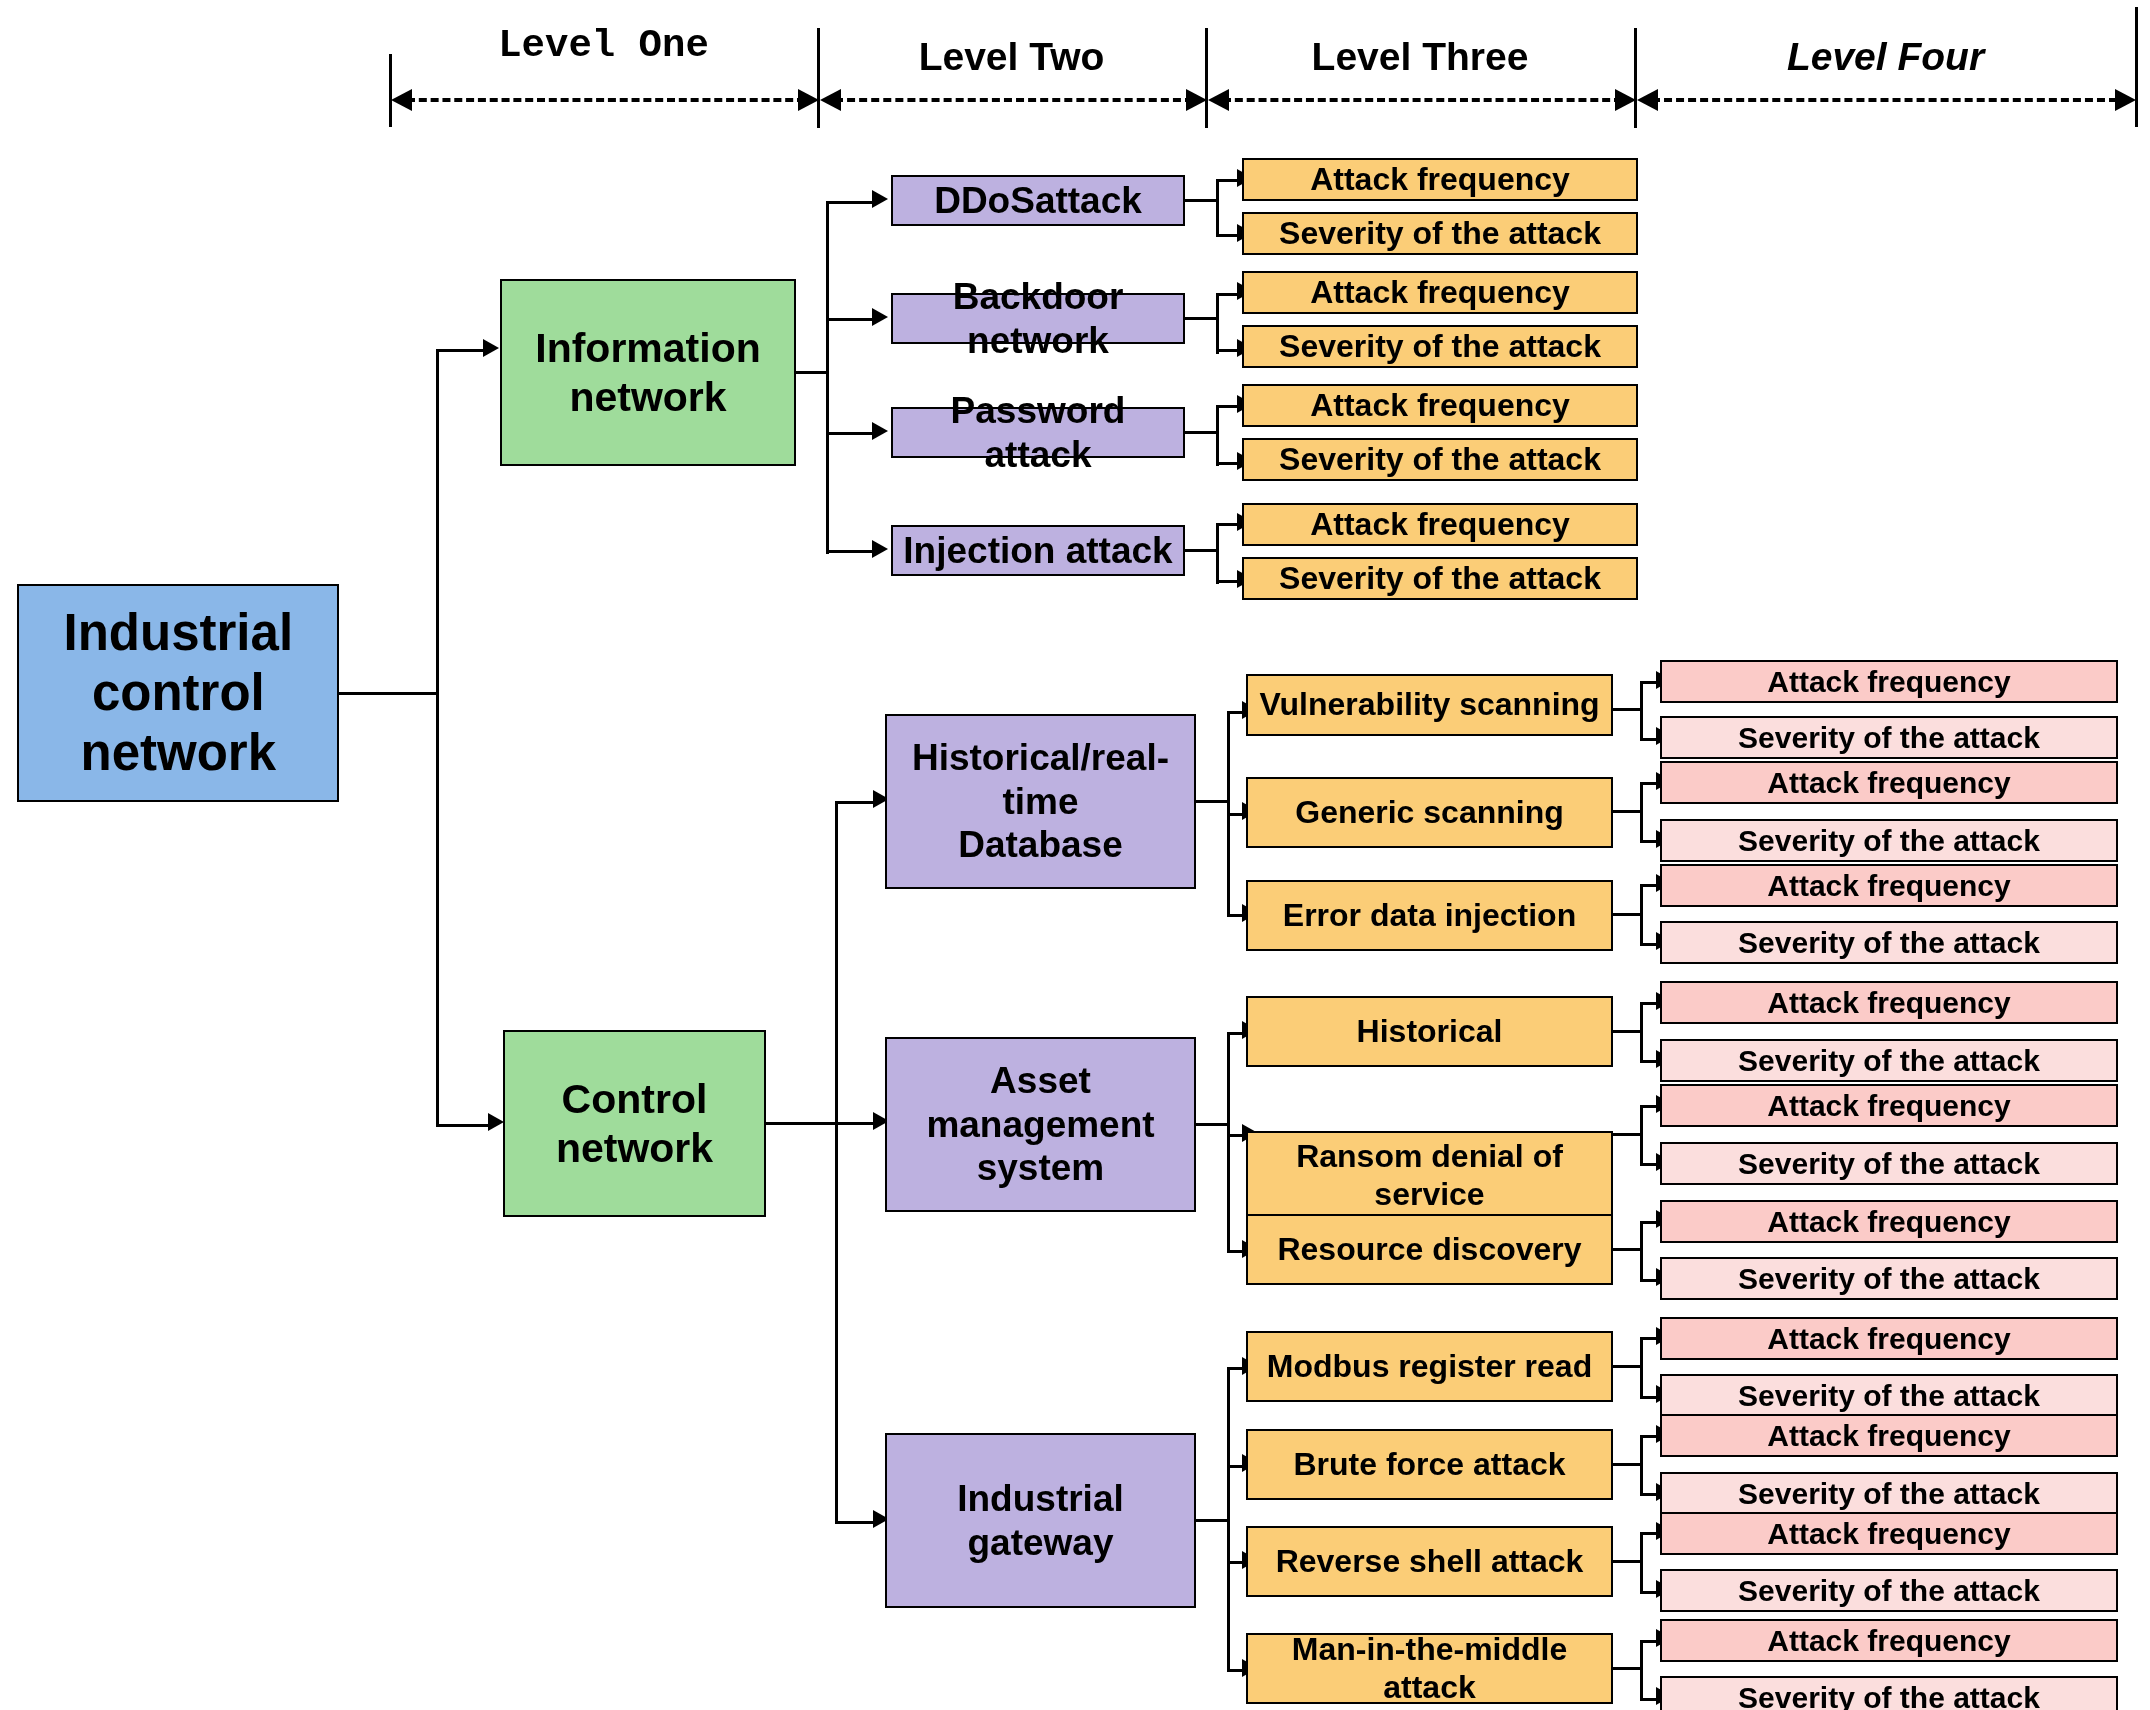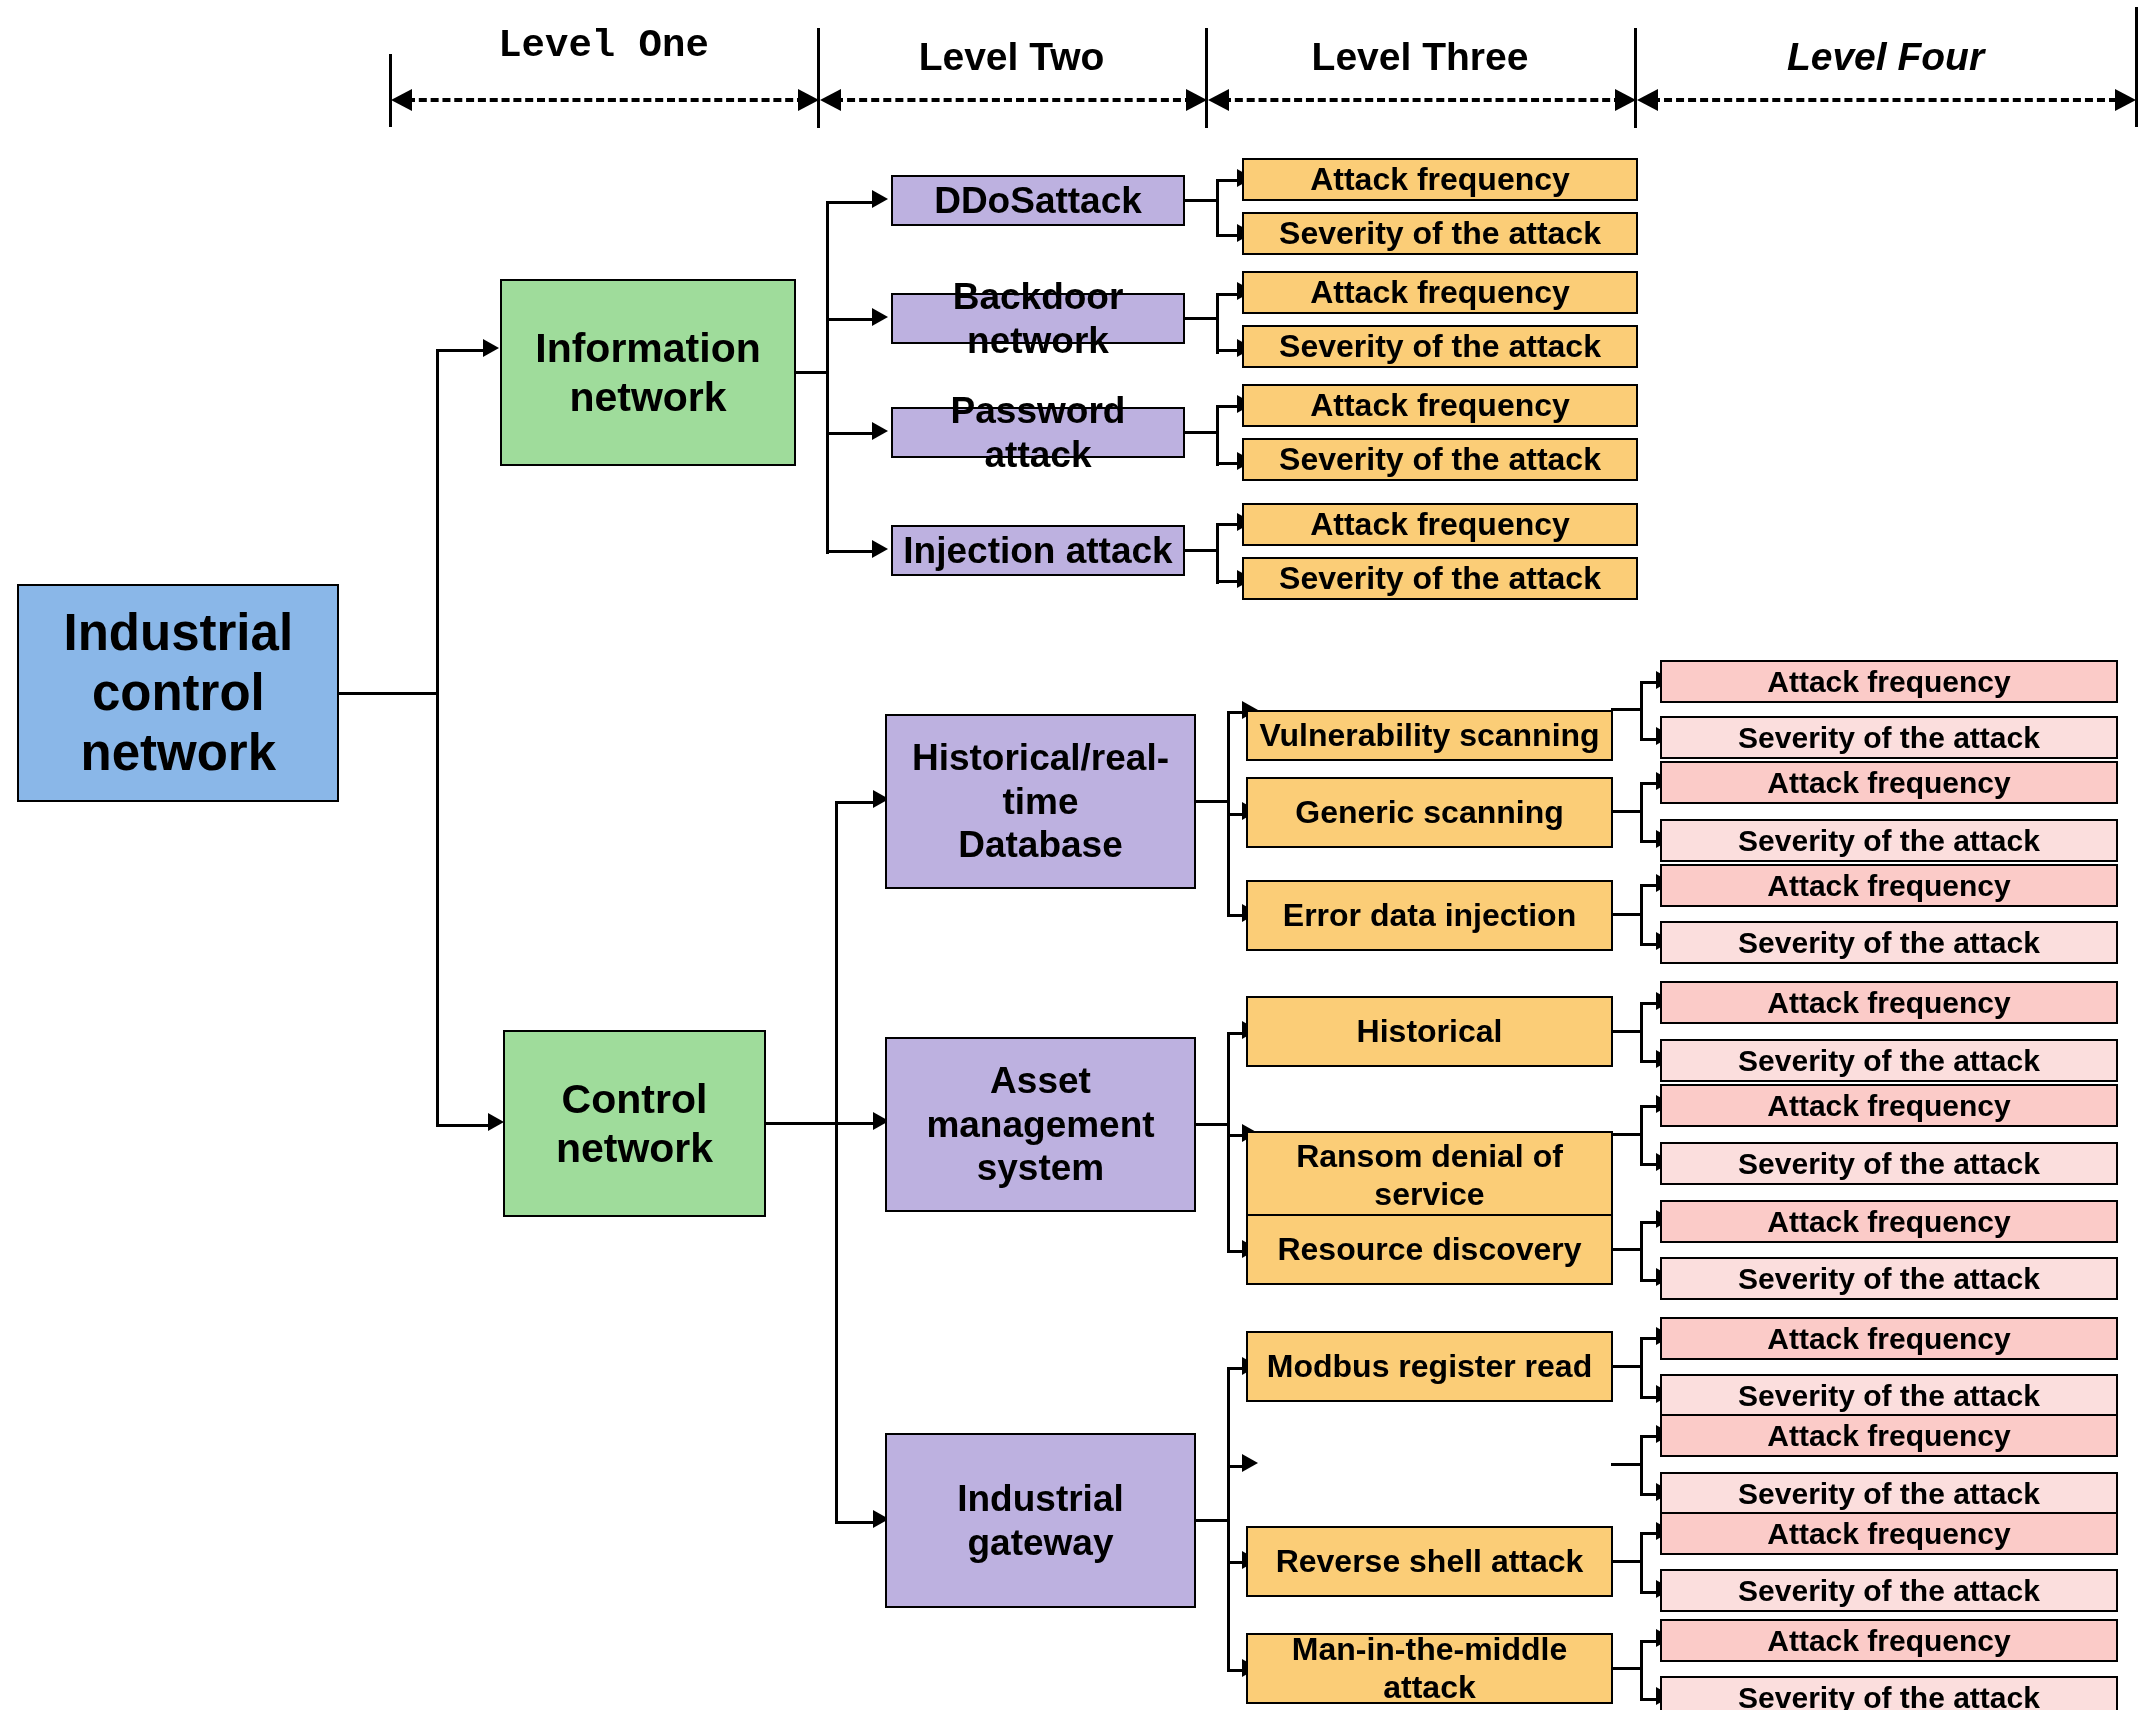--- a/index.html
+++ b/index.html
@@ -249,21 +249,21 @@
   <div class="vline" style="left:1227px;top:1367px;height:305px;"></div>
   <div class="hline" style="left:1227px;top:1367px;width:19.4px;"></div>
   <div class="arrow" style="left:1242px;top:1357px;"></div>
   <div class="hline" style="left:1227px;top:1465px;width:19.4px;"></div>
   <div class="arrow" style="left:1242px;top:1454px;"></div>
   <div class="hline" style="left:1227px;top:1561px;width:19.4px;"></div>
   <div class="arrow" style="left:1242px;top:1551px;"></div>
   <div class="hline" style="left:1227px;top:1669px;width:19.4px;"></div>
   <div class="arrow" style="left:1242px;top:1659px;"></div>
 
-  <div class="box lvl3-bot" style="left:1246px;top:710px;width:367px;height:51px;align-items:center;">
+  <div class="box lvl3-bot" style="left:1246px;top:674px;width:367px;height:62px;align-items:center;">
     <span>Vulnerability scanning</span>
   </div>
   <div class="box lvl3-bot" style="left:1246px;top:777px;width:367px;height:71px;">
     <span>Generic scanning</span>
   </div>
   <div class="box lvl3-bot" style="left:1246px;top:880px;width:367px;height:71px;">
     <span>Error data injection</span>
   </div>
 
   <div class="box lvl3-bot" style="left:1246px;top:996px;width:367px;height:71px;">
@@ -272,20 +272,23 @@
   <div class="box lvl3-bot" style="left:1246px;top:1089px;width:367px;height:90px;margin-top:42px;">
     <span style="white-space:pre-line">Ransom denial of
 service</span>
   </div>
   <div class="box lvl3-bot" style="left:1246px;top:1214px;width:367px;height:71px;">
     <span>Resource discovery</span>
   </div>
 
   <div class="box lvl3-bot" style="left:1246px;top:1331px;width:367px;height:71px;">
     <span>Modbus register read</span>
+  </div>
+  <div class="box lvl3-bot" style="left:1246px;top:1429px;width:367px;height:71px;">
+    <span>Brute force attack</span>
   </div>
   <div class="box lvl3-bot" style="left:1246px;top:1633px;width:367px;height:71px;">
     <span>Man-in-the-middle attack</span>
   </div>
   <div class="box lvl3-bot" style="left:1246px;top:1526px;width:367px;height:71px;">
     <span>Reverse shell attack</span>
   </div>
 
   <div class="hline" style="left:1611px;top:708px;width:30px;"></div>
   <div class="vline" style="left:1640px;top:681px;height:59px;"></div>

